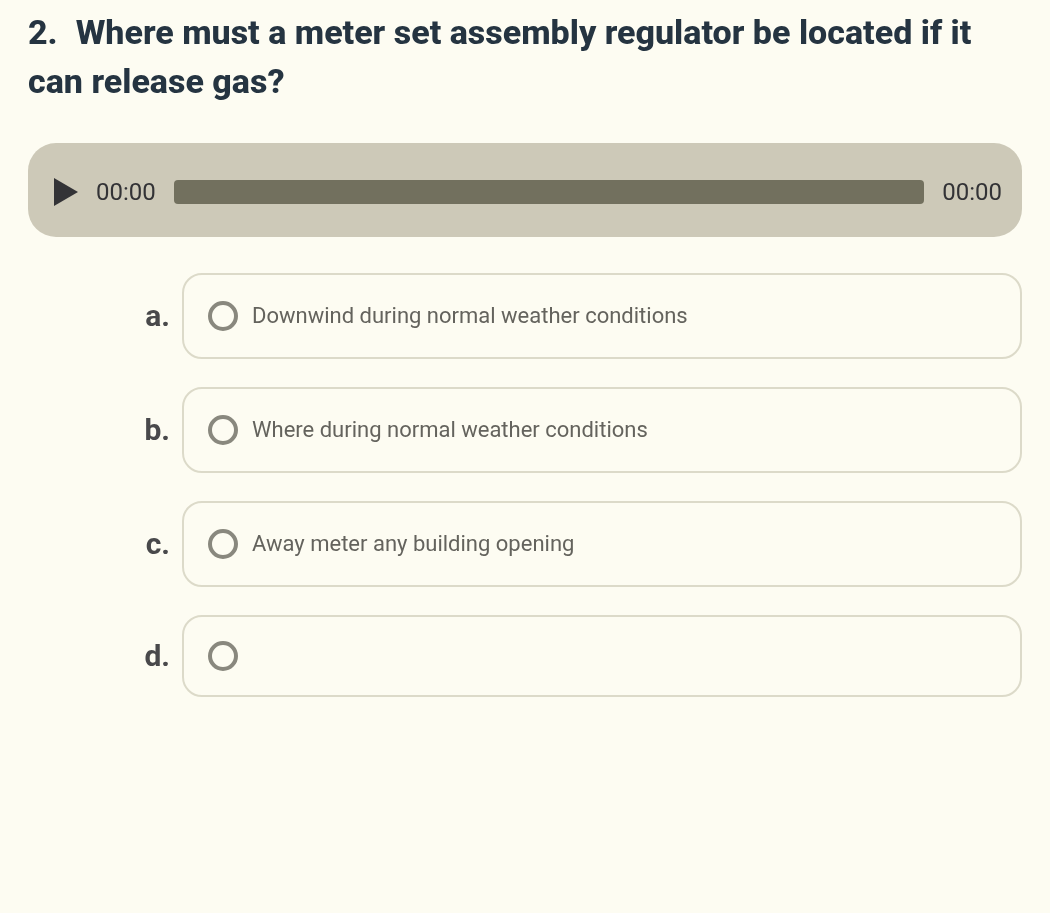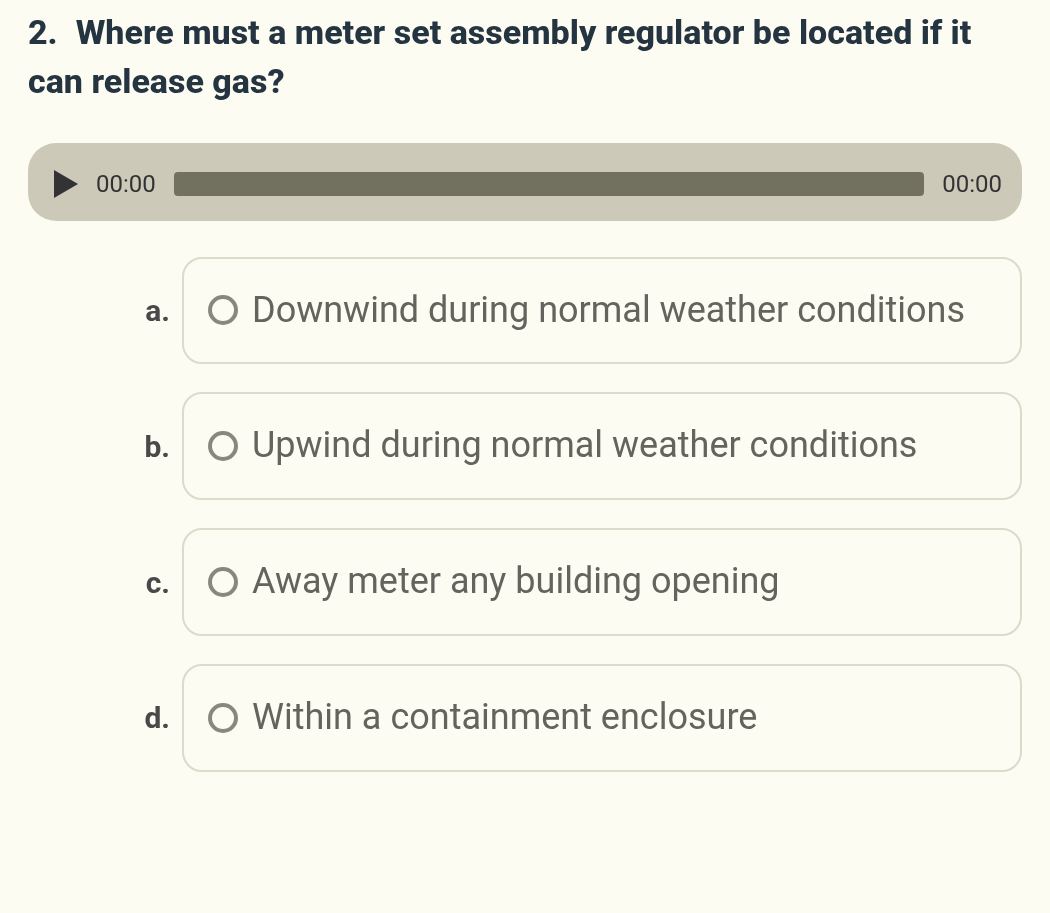--- a/index.html
+++ b/index.html
@@ -36,21 +36,21 @@
     .question-text {
       font-weight: 800;
       font-size: 34px;
       color: #253441;
       line-height: 1.45;
     }
     
     .audio-player {
       background: #cdc9b8;
       border-radius: 28px;
-      height: 78px;
+      height: 94px;
       display: flex;
       align-items: center;
       padding: 4px 20px 0 26px;
       margin-bottom: 36px;
     }
     
     .play-button {
       width: 0;
       height: 0;
       border-left: 24px solid #333336;
@@ -113,21 +113,21 @@
     .radio-circle {
       width: 30px;
       height: 30px;
       border: 4px solid #89887e;
       border-radius: 50%;
       margin-right: 14px;
       flex-shrink: 0;
     }
     
     .option-text {
-      font-size: 36px;
+      font-size: 22px;
       color: #64635d;
       line-height: 1.55;
     }
   </style>
 </head>
 <body>
 
 <div class="question-header">
   <span class="question-text"><span class="question-number">2.</span><span>Where must a meter set assembly regulator be located if it can release gas?</span></span>
 </div>
@@ -146,33 +146,32 @@
     <div class="option-box">
       <div class="radio-circle"></div>
       <span class="option-text">Downwind during normal weather conditions</span>
     </div>
   </div>
 
   <div class="option-row">
     <span class="option-letter">b.</span>
     <div class="option-box">
       <div class="radio-circle"></div>
-      <span class="option-text">Upwind during normal weather conditions</span>
+      <span class="option-text">Where during normal weather conditions</span>
     </div>
   </div>
 
   <div class="option-row">
     <span class="option-letter">c.</span>
     <div class="option-box">
       <div class="radio-circle"></div>
       <span class="option-text">Away meter any building opening</span>
     </div>
   </div>
 
   <div class="option-row">
     <span class="option-letter">d.</span>
     <div class="option-box">
       <div class="radio-circle"></div>
-      <span class="option-text">Within a containment enclosure</span>
     </div>
   </div>
 
 </div>
 
 </body></html>

